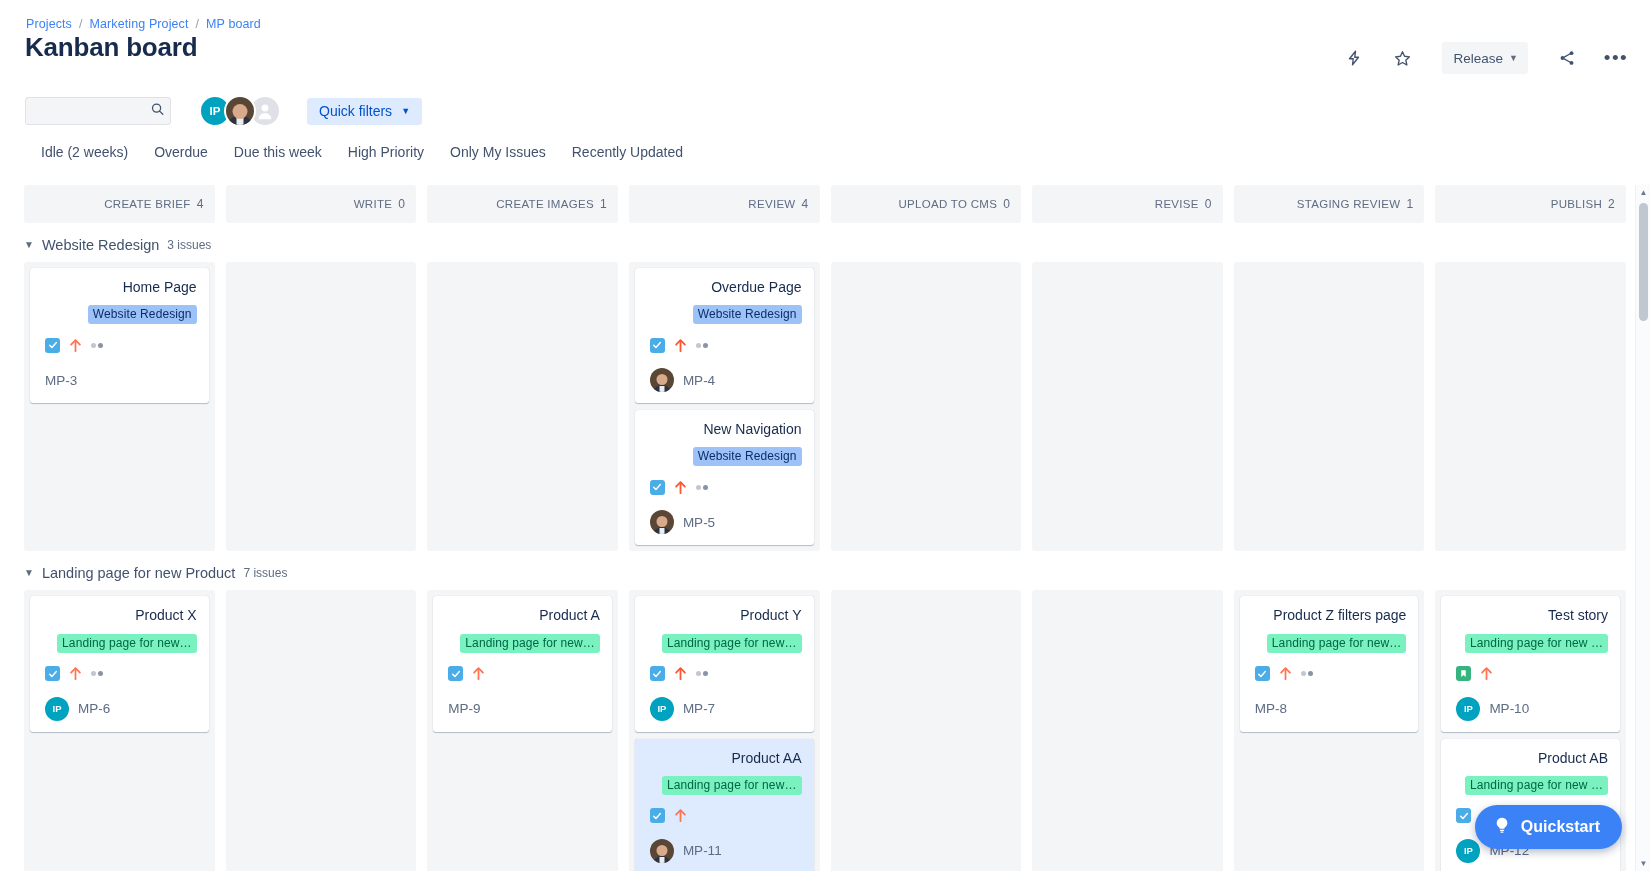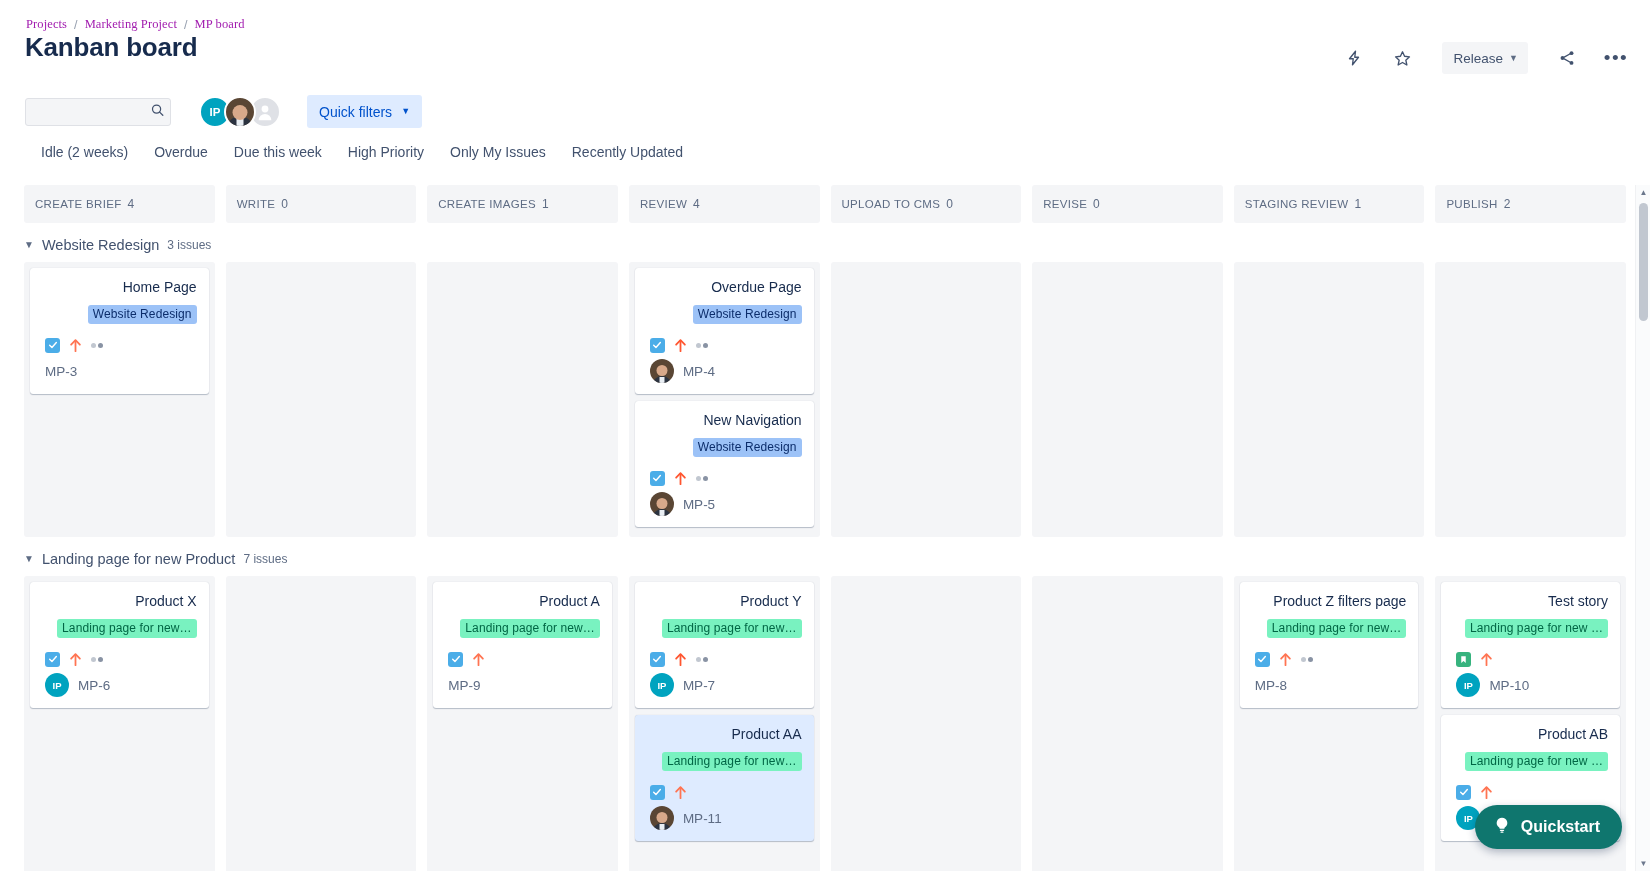--- a/index.html
+++ b/index.html
@@ -10,21 +10,21 @@
     overflow: hidden;
   }
   body { position: relative; }
 
   
   .breadcrumb {
     position: absolute; left: 26px; top: 17px;
     font-size: 12.5px; color: #6b778c; letter-spacing: .1px;
     display: flex; align-items: center; gap: 7px;
   }
-  .breadcrumb a { color: #a21caf; text-decoration: none; font-family: Liberation Serif, serif; }
+  .breadcrumb a { color: #3b82f6; text-decoration: none; }
   .breadcrumb .sep { color: #97a0af; }
 
   
   .page-title {
     position: absolute; left: 25px; top: 32px;
     font-size: 26px; font-weight: 600; color: #172b4d; letter-spacing: -.2px;
   }
   .header-actions {
     position: absolute; right: 18px; top: 42px;
     display: flex; align-items: flex-start; gap: 17px;
@@ -80,21 +80,21 @@
   .avatar.photo .body {
     position: absolute; left: 50%; bottom: -3px; transform: translateX(-50%);
     width: 26px; height: 13px; border-radius: 13px 13px 0 0; background: #2b3340;
   }
   .avatar.photo .shirt {
     position: absolute; left: 50%; bottom: -3px; transform: translateX(-50%);
     width: 7px; height: 11px; background: #e9eef3;
   }
   .avatar.anon { background: #dfe1e6; }
   .quick-filters-btn {
-    margin-left: 26px; height: 33px; padding: 12px 12px;
+    margin-left: 26px; height: 27px; padding: 12px 12px;
     background: #deebff; border: none; border-radius: 3px;
     color: #0052cc; font-size: 14px; font-family: "Liberation Sans", sans-serif;
     display: flex; align-items: center; gap: 9px; cursor: pointer;
   }
   .quick-filters-btn .caret { color: #0052cc; }
 
   
   .filter-links {
     position: absolute; left: 28px; top: 141px;
     display: flex; align-items: center; gap: 0;
@@ -110,21 +110,21 @@
     overflow: hidden;
   }
   .board-inner { padding: 0 0 0 24px; }
 
   .columns-header { display: flex; gap: 11px; padding-right: 24px; }
   .col-header {
     flex: 1 1 0; min-width: 0; height: 38px;
     background: #f4f5f7; border-radius: 3px;
     display: flex; align-items: center; padding: 0 11px;
     font-size: 11.5px; color: #5e6c84; letter-spacing: .3px;
-    text-transform: uppercase; gap: 6px; cursor: pointer;
+    text-transform: uppercase; gap: 6px; cursor: pointer; justify-content: flex-end;
   }
   .col-header .cnt { text-transform: none; font-size: 12px; color: #5e6c84; }
 
   .swimlane { margin-top: 14px; }
   .swimlane-head {
     display: flex; align-items: center; gap: 8px;
     padding: 0 0 9px 0; cursor: pointer;
   }
   .swim-caret { font-size: 10px; color: #5e6c84; line-height: 1; }
   .swim-title { font-size: 14.5px; color: #42526e; }
@@ -161,21 +161,21 @@
   .card-meta { display: flex; align-items: center; gap: 9px; height: 16px; }
   .type-icon { width: 15px; height: 15px; border-radius: 3px; flex: none;
                display: flex; align-items: center; justify-content: center; }
   .type-task { background: #4bade8; }
   .type-story { background: #36b37e; }
   .prio-arrow { width: 13px; height: 15px; flex: none; }
   .dots { display: flex; align-items: center; gap: 2px; }
   .dot { width: 5px; height: 5px; border-radius: 50%; background: #c1c7d0; }
   .dot.b { background: #8993a4; }
   .card-footer {
-    display: flex; align-items: center; gap: 9px; margin-top: 6px; min-height: 24px;
+    display: flex; align-items: center; gap: 9px; margin-top: 15px; min-height: 24px;
   }
   .card-footer .avatar { width: 24px; height: 24px; border: none; margin: 0; font-size: 9.5px; }
   .card-footer .avatar.photo .face { width: 11px; height: 11px; top: 24%; }
   .card-footer .avatar.photo .body { width: 20px; height: 10px; }
   .card-footer .avatar.photo .shirt { width: 5px; height: 9px; }
   .issue-key { font-size: 13.5px; color: #5e6c84; }
 
   
   .scrollbar {
     position: absolute; right: 0; top: 185px; bottom: 0; width: 15px;
@@ -190,21 +190,21 @@
   .sb-arrow.down { bottom: 0; }
   .sb-thumb {
     position: absolute; left: 3px; top: 18px; width: 9px; height: 118px;
     background: #c1c7d0; border-radius: 5px; cursor: pointer;
   }
 
   
   .quickstart {
     position: absolute; right: 28px; bottom: 22px;
     height: 44px; padding: 0 22px 0 18px;
-    background: #0f766e; border-radius: 22px;
+    background: #3b82f6; border-radius: 22px;
     display: flex; align-items: center; gap: 10px;
     color: #ffffff; font-size: 16px; font-weight: 600;
     box-shadow: 0 3px 8px rgba(9,30,66,.3); cursor: pointer;
     z-index: 20;
     margin-top: 40px;
   }
 </style>
 </head>
 <body>
 

